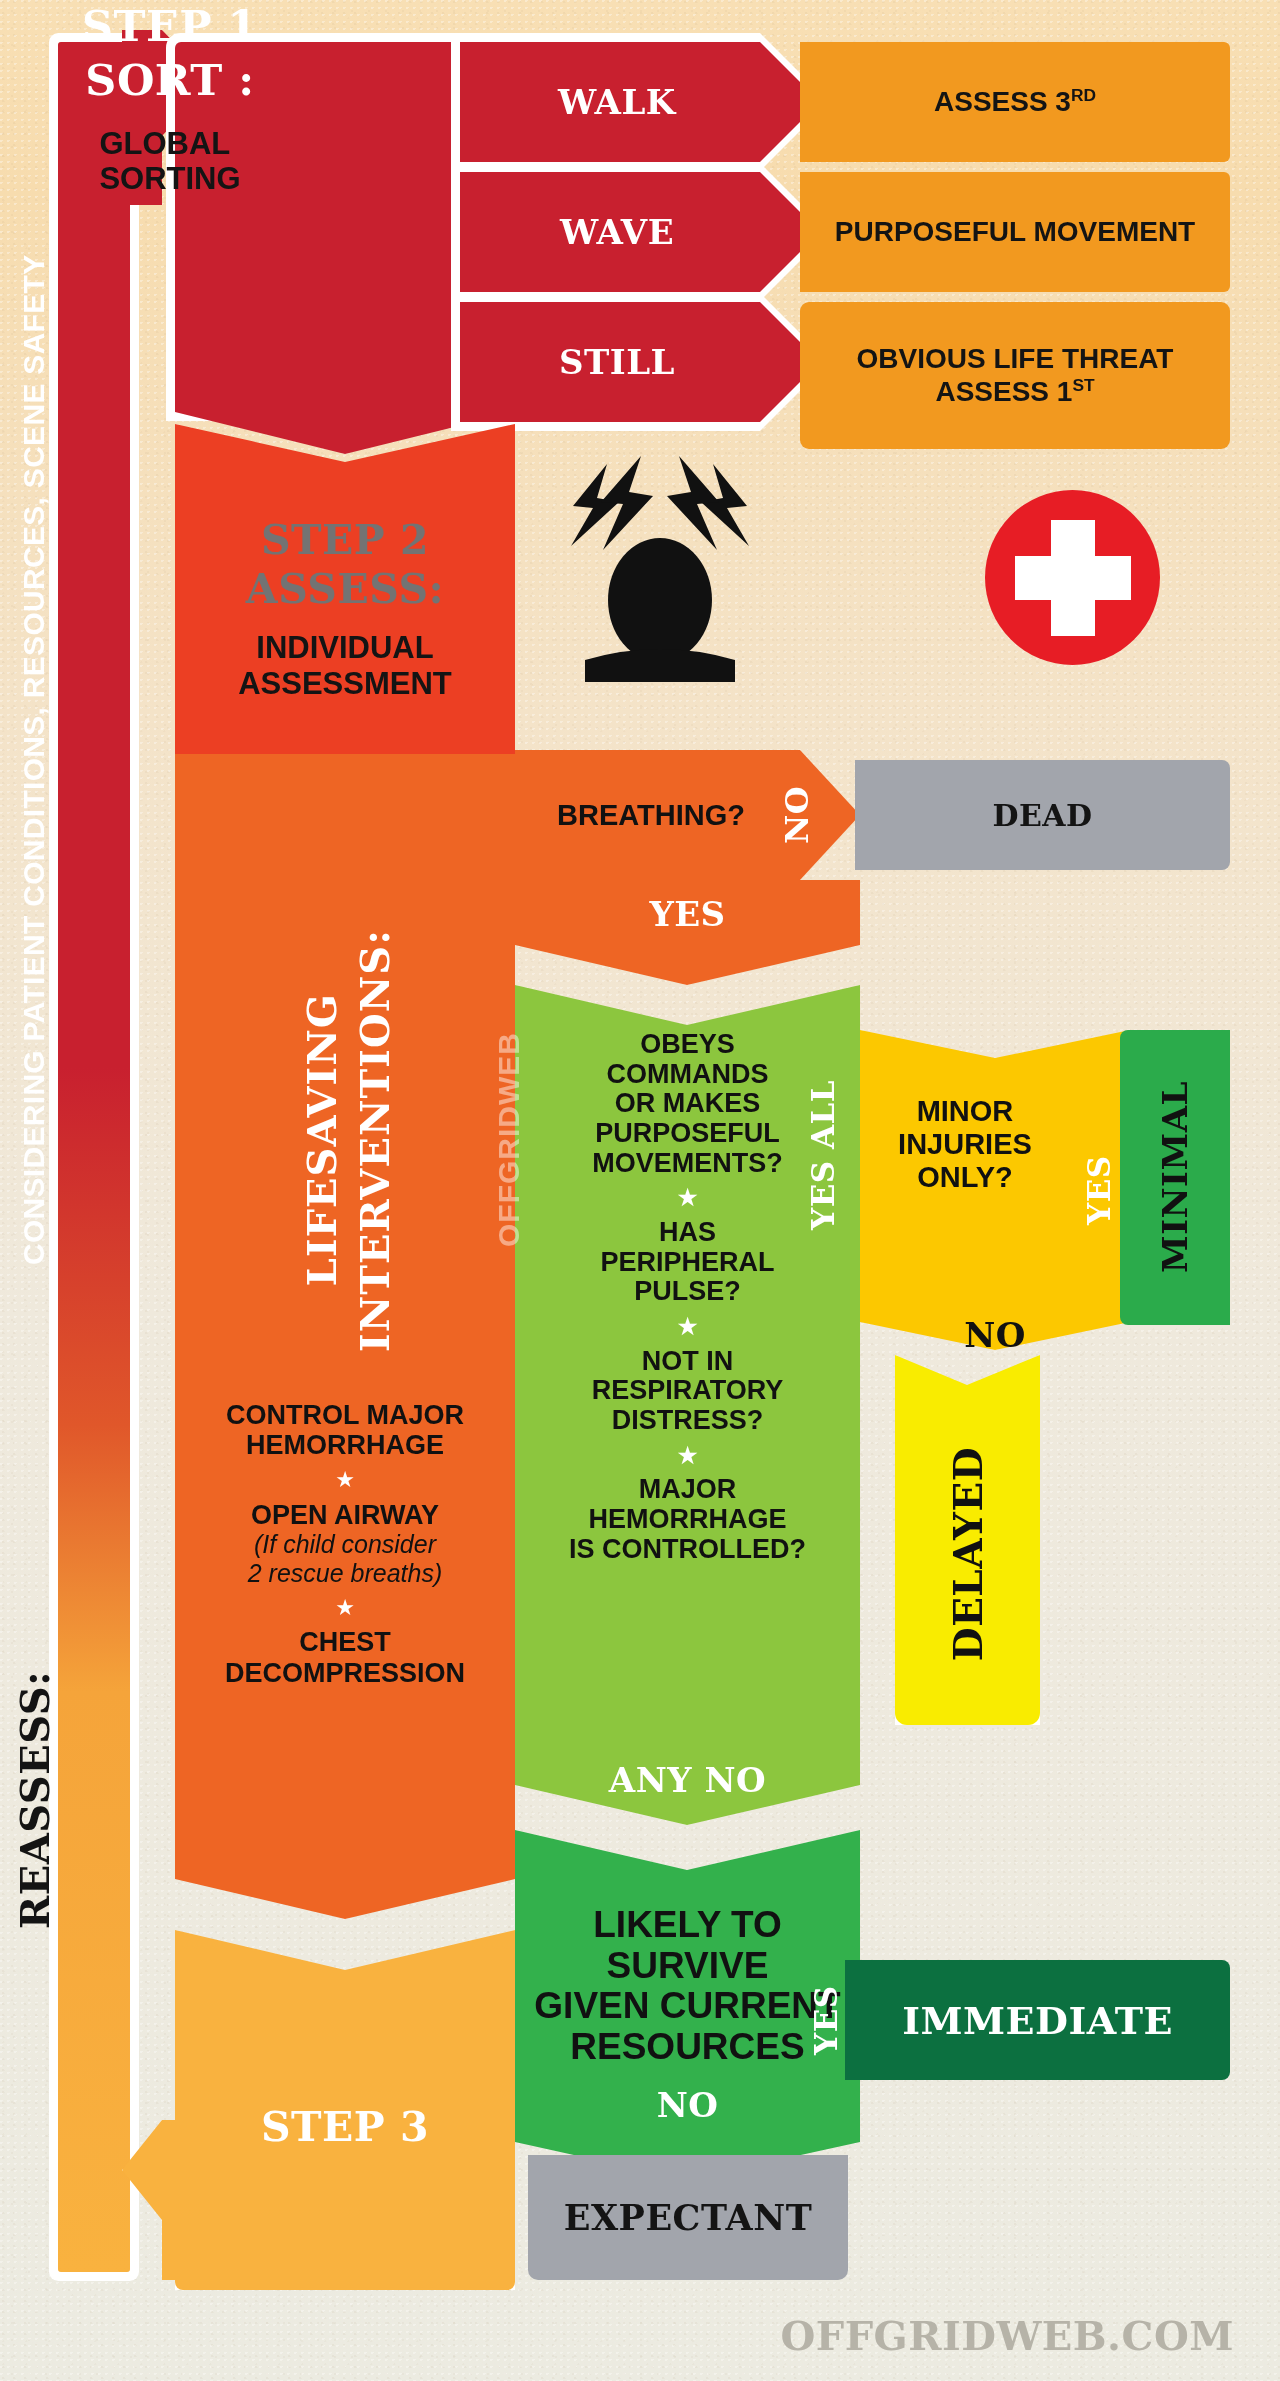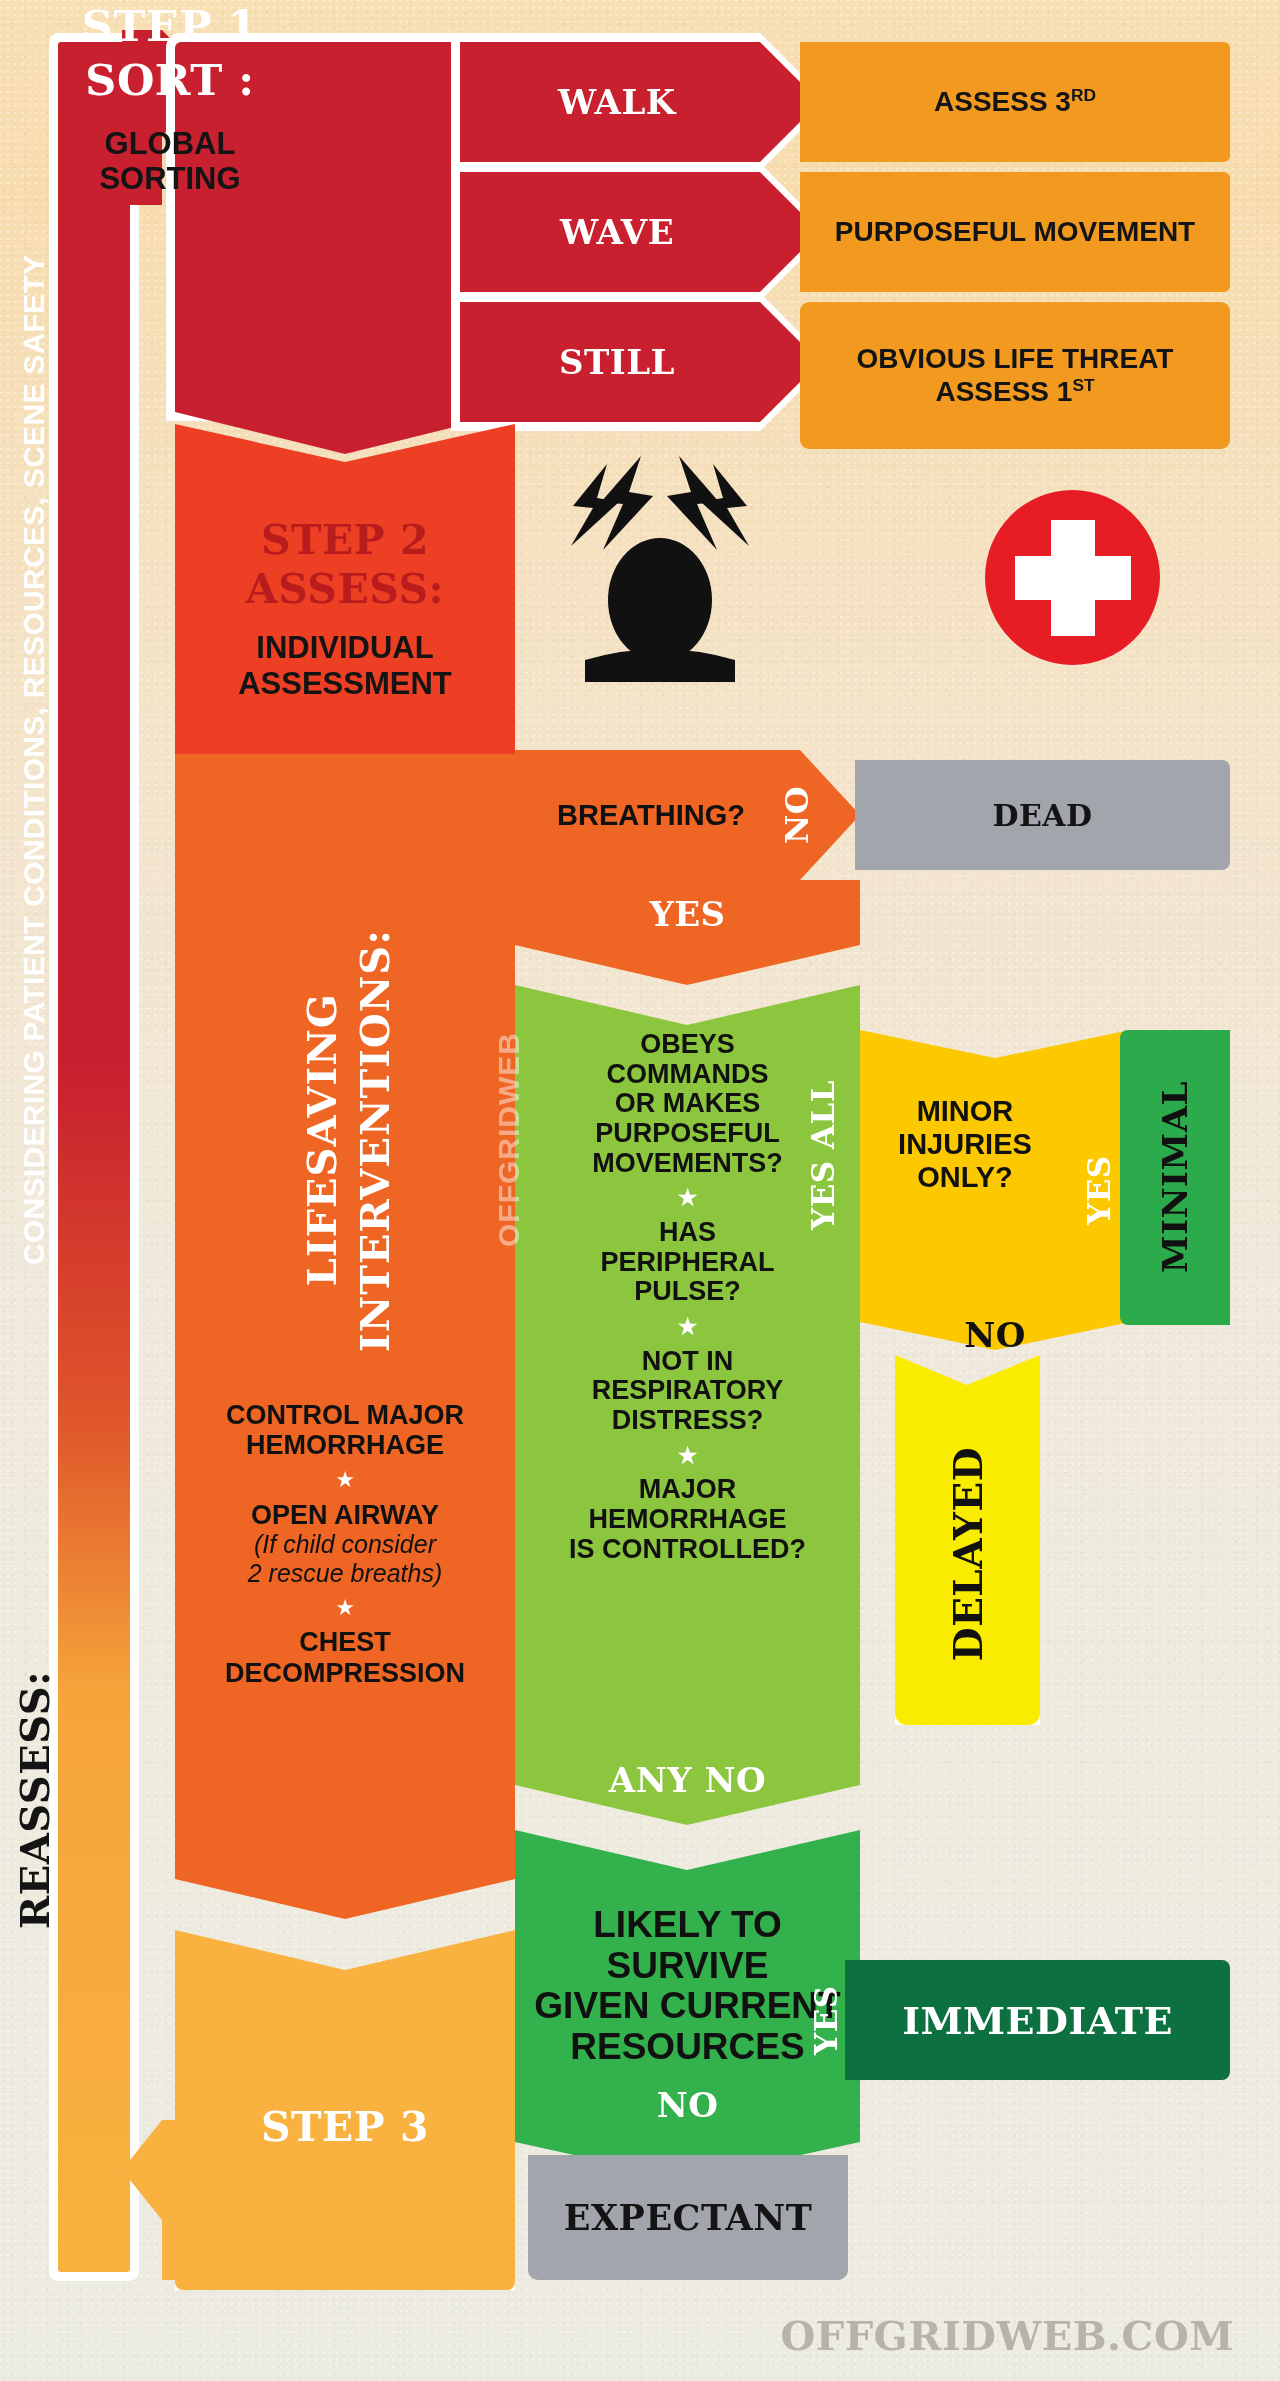--- a/index.html
+++ b/index.html
@@ -69,21 +69,21 @@
     position:absolute;left:175px;top:42px;width:340px;height:370px;
     background:#c8202f;border-radius:6px 6px 0 0;
     box-shadow:0 0 0 9px #fff;
   }
   #step1-inner{
     position:absolute;left:0;top:0;width:340px;height:370px;
     display:flex;flex-direction:column;align-items:center;justify-content:flex-start;
     box-sizing:border-box;
   }
   #step1-inner .t1{color:#fff;font-size:43px;line-height:1.25;text-align:center;}
-  #step1-inner .t2{color:#141414;font-size:31px;font-weight:bold;line-height:1.16;text-align:center;margin-top:18px;}
+  #step1-inner .t2{color:#141414;font-size:31px;font-weight:bold;line-height:1.16;text-align:left;margin-top:18px;}
   #step1-tail{
     position:absolute;left:175px;top:412px;width:340px;height:42px;
     background:#c8202f;
     clip-path:polygon(0 0,340px 0,340px 0,170px 42px,0 0);
     box-shadow:0 0 0 9px #fff;
   }
 
   
   .redchev{
     position:absolute;left:460px;width:360px;
@@ -125,21 +125,21 @@
     position:absolute;left:175px;top:424px;width:340px;height:330px;
     background:#ec3f23;
     box-shadow:0 0 0 9px #fff;
     clip-path:polygon(0 0,170px 38px,340px 0,340px 330px,0 330px);
   }
   #step2-inner{
     position:absolute;left:175px;top:424px;width:340px;height:330px;
     display:flex;flex-direction:column;align-items:center;justify-content:center;
     padding-top:40px;box-sizing:border-box;
   }
-  #step2-inner .t1{color:#b91c1c;font-size:41px;line-height:1.2;text-align:center;}
+  #step2-inner .t1{color:#737373;font-size:41px;line-height:1.2;text-align:center;}
   #step2-inner .t2{color:#141414;font-size:31px;font-weight:bold;line-height:1.16;text-align:center;margin-top:16px;}
 
   
   #shock-icon{position:absolute;left:545px;top:450px;width:230px;height:250px;}
   #cross-icon{
     position:absolute;left:985px;top:490px;width:175px;height:175px;
     background:#e71d25;border-radius:50%;
   }
   #cross-icon::before{
     content:"";position:absolute;left:50%;top:50%;transform:translate(-50%,-50%);

